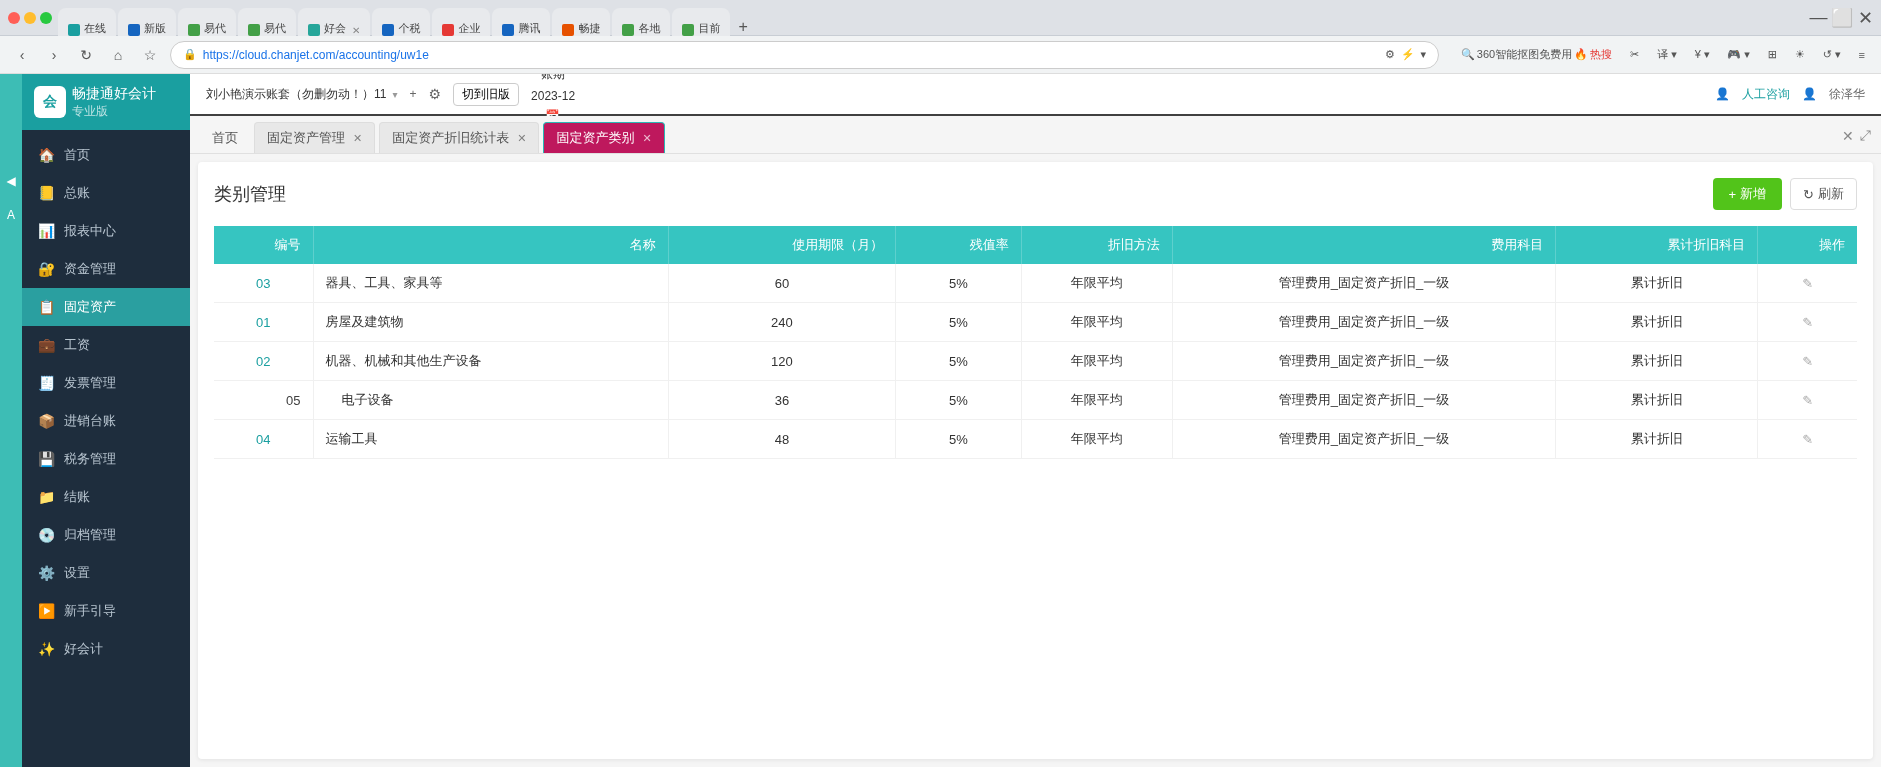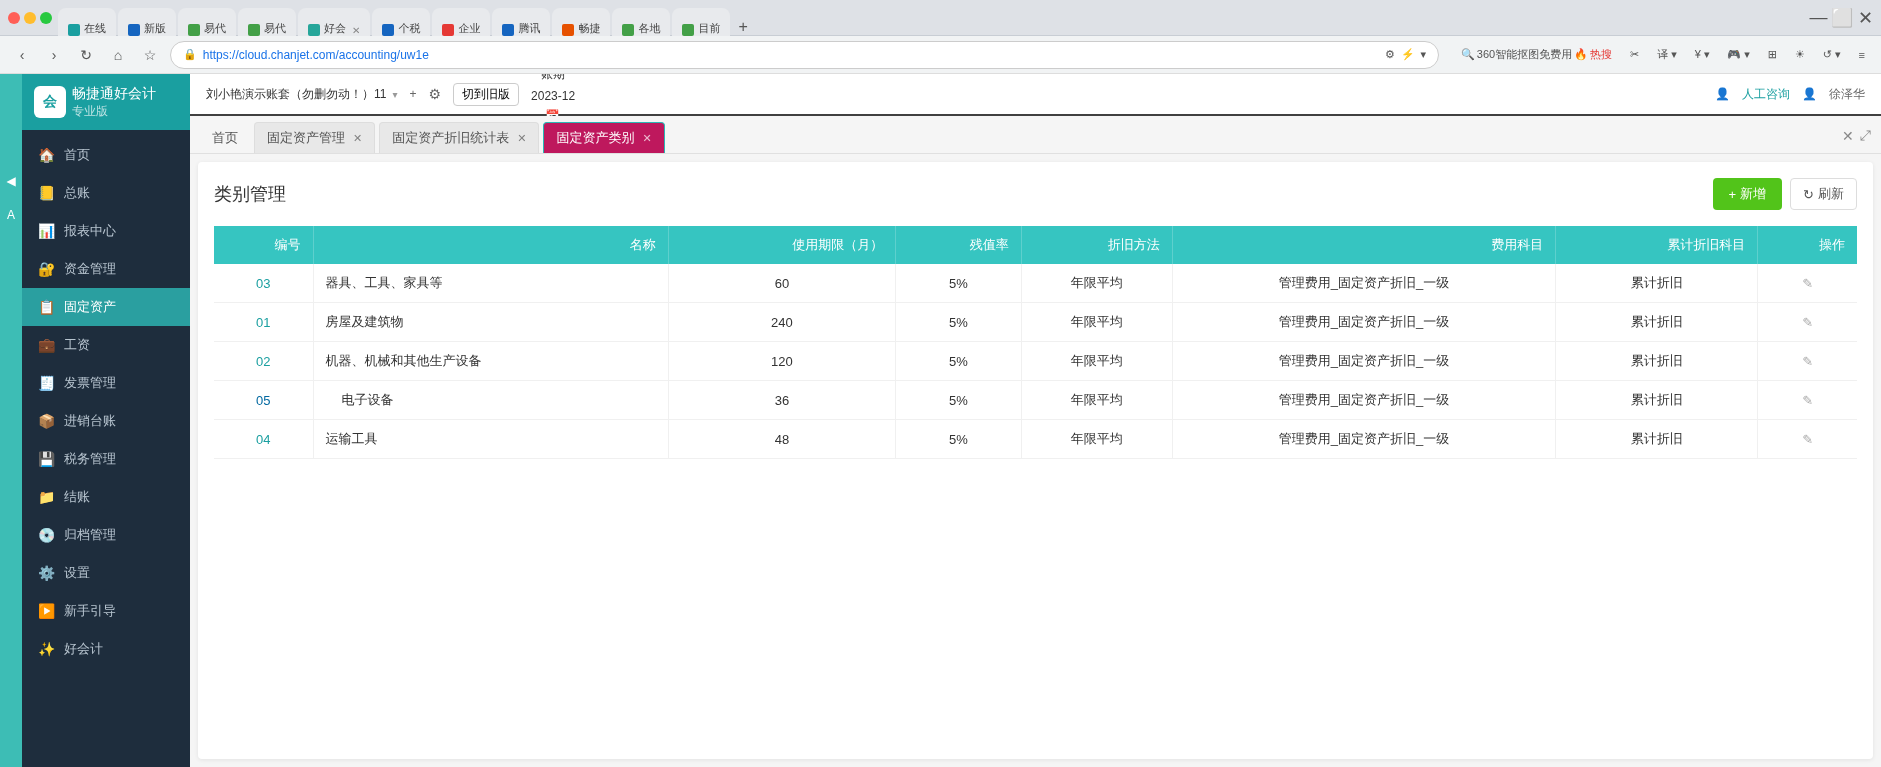--- a/index.html
+++ b/index.html
@@ -549,21 +549,21 @@
     <td style="color:#1a9fa0;">02</td>
     <td style="text-align:left;">机器、机械和其他生产设备</td>
     <td>120</td>
     <td>5%</td>
     <td>年限平均</td>
     <td>管理费用_固定资产折旧_一级</td>
     <td>累计折旧</td>
     <td><span class="edit-icon">✎</span></td>
   </tr>
             <tr>
-    <td style="color:#0369a1;">05</td>
+    <td style="color:#404040;text-align:right;">05</td>
     <td style="text-align:left;padding-left:28px;">电子设备</td>
     <td>36</td>
     <td>5%</td>
     <td>年限平均</td>
     <td>管理费用_固定资产折旧_一级</td>
     <td>累计折旧</td>
     <td><span class="edit-icon">✎</span></td>
   </tr>
             <tr>
     <td style="color:#1a9fa0;">04</td>

